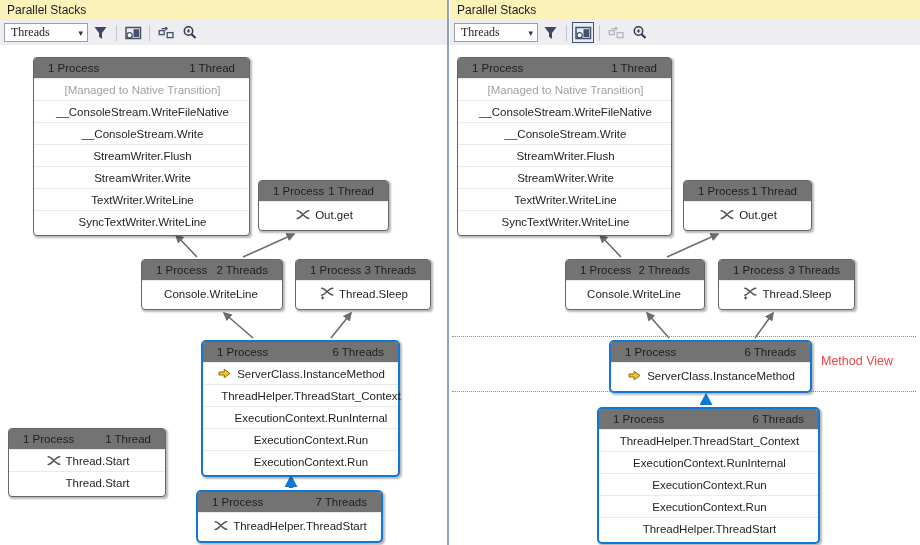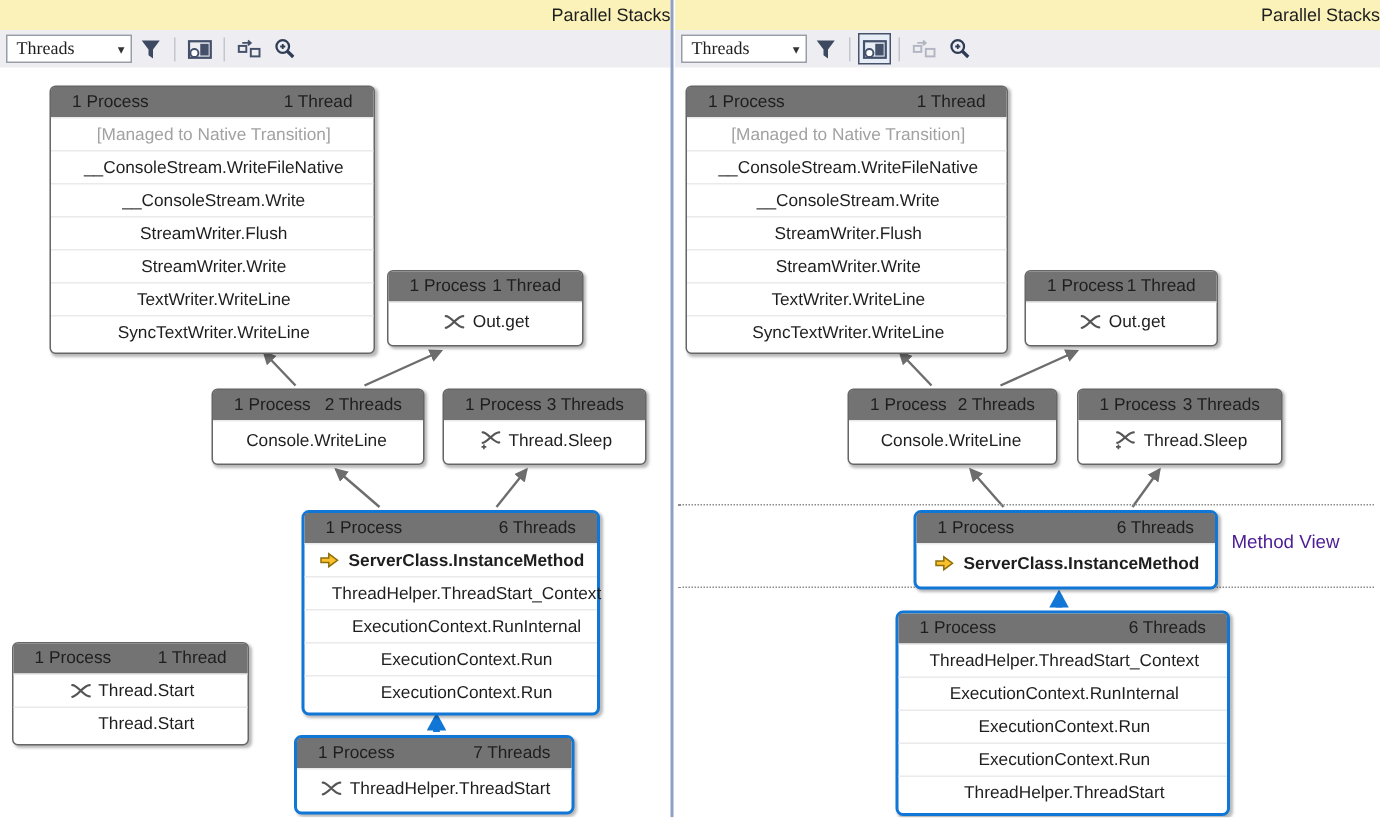--- a/index.html
+++ b/index.html
@@ -1,18 +1,18 @@
 <!DOCTYPE html>
 <html><head>
 <meta charset="utf-8">
 <style>
   html,body{margin:0;padding:0;background:#fff;}
   #app{position:relative;width:920px;height:545px;overflow:hidden;
        font-family:"Liberation Sans","DejaVu Sans",sans-serif;color:#1e1e1e;background:#fff;}
-  .panel-chrome{position:absolute;top:0;height:44px;text-align:right;}
+  .panel-chrome{position:absolute;top:0;height:44px;}
   .titlebar{position:absolute;top:0;left:0;right:0;height:20px;background:#fbf2ba;
             font-size:12px;line-height:20px;padding-left:7px;white-space:nowrap;}
   .toolbar{position:absolute;top:20px;left:0;right:0;height:25px;background:#eeeef2;
            display:flex;align-items:center;padding-left:4px;box-sizing:border-box;font-family:Liberation Serif, serif;}
   .dropdown{width:84px;height:19px;background:#fff;border:1px solid #989ea8;display:flex;
             align-items:center;justify-content:space-between;padding:0 4px 0 6px;font-size:12px;box-sizing:border-box;}
   .caret{font-size:9px;color:#333;}
   .tbtn{display:inline-flex;align-items:center;justify-content:center;width:22px;height:21px;margin:0 1px;}
   .tbtn.active{border:1px solid #46536b;background:#e7edf6;box-sizing:border-box;}
   .tbtn.disabled{opacity:.35;}
@@ -22,25 +22,25 @@
   .sbox{position:absolute;background:#fff;border:1.5px solid #666;border-radius:4px;
         box-shadow:1.5px 1.5px 2px rgba(0,0,0,.28);padding-bottom:3px;box-sizing:border-box;font-size:11.5px;}
   .sbox.hl{border:2.5px solid #1177d7;border-radius:5px;}
   .bx-header{height:20px;background:#737373;display:flex;justify-content:space-between;
              align-items:center;padding:0 14px;border-radius:2.5px 2.5px 0 0;}
   .bx-row{height:21px;display:flex;align-items:center;padding:0 6px 0 8px;border-top:1px solid #eaeaea;white-space:nowrap;justify-content:center;}
   .bx-row:first-of-type{border-top:none;}
   .bx-row.tall{height:25px;}
   .bx-row.center{padding-left:4px;}
   .bx-row.indent{padding-left:27px;}
-  .bx-row.bold{font-weight:bold;}
+  .bx-row.bold{font-weight:normal;}
   .bx-row.muted{color:#a2a2a2;}
   .rowicon{display:inline-flex;width:15px;margin-right:4px;flex:none;align-items:center;}
   .dotline{position:absolute;left:452px;width:464px;height:0;border-top:1px dotted #8c8c8c;}
-  .mv-label{position:absolute;left:821px;top:354px;font-size:12.5px;color:#4c1d95;white-space:nowrap;}
+  .mv-label{position:absolute;left:821px;top:354px;font-size:12.5px;color:#ef4444;white-space:nowrap;}
   #arrows{position:absolute;left:0;top:0;pointer-events:none;}
 </style>
 </head>
 <body>
 
 <div id="app">
 
   <div class="panel-chrome" style="left:0;width:447px;">
     <div class="titlebar">Parallel Stacks</div>
     <div class="toolbar">

